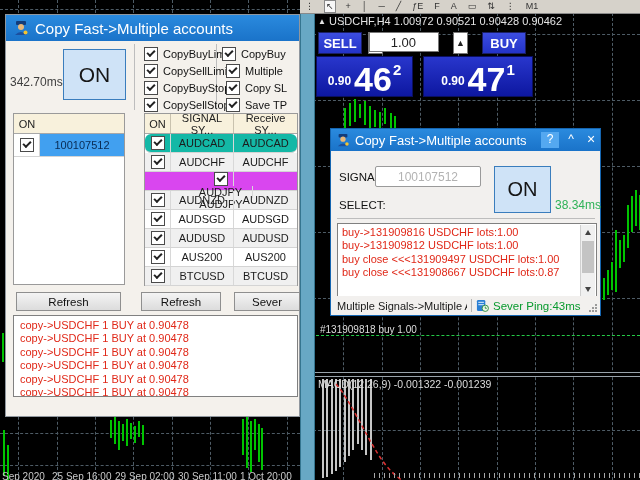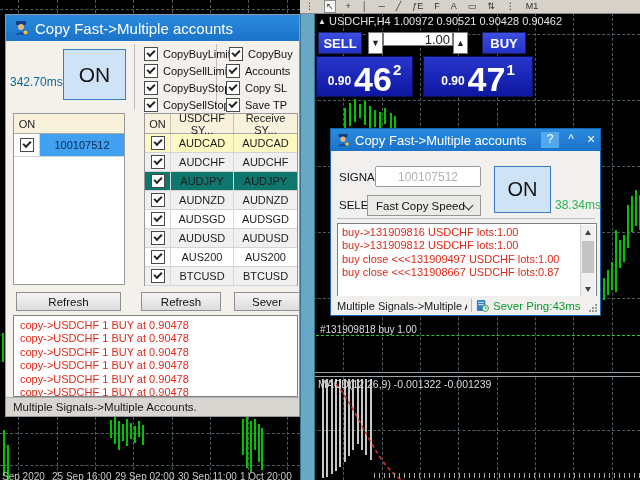--- a/index.html
+++ b/index.html
@@ -190,21 +190,21 @@
   </svg>
 
   <div class="wtext" style="left:318px;top:15px;">
     <span style="font-size:8px;vertical-align:1px;">▲</span>
     <span>USDCHF,H4</span>
     <span>1.00972 0.90521 0.90428 0.90462</span>
   </div>
 
   <div class="bluebtn" style="left:318px;top:32px;width:44px;height:22px;">SELL</div>
   <div class="spin" style="left:368px;top:32px;width:15px;height:22px;">▼</div>
-  <div class="spin" style="left:383px;top:32px;width:70px;height:14px;justify-content:flex-end;padding-right:2px;font-size:13px;">1.00</div>
+  <div class="spin" style="left:369px;top:32px;width:70px;height:20px;justify-content:flex-end;padding-right:22px;font-size:13px;">1.00</div>
   <div class="spin" style="left:453px;top:32px;width:15px;height:22px;">▲</div>
   <div class="bluebtn" style="left:482px;top:32px;width:44px;height:22px;">BUY</div>
 
   <div class="quote" style="left:316px;top:56px;width:97px;height:41px;">
     <span class="q-small">0.90</span>
     <span class="q-big">46</span>
     <span class="q-sup">2</span>
   </div>
   <div class="quote" style="left:423px;top:56px;width:110px;height:41px;">
     <span class="q-small">0.90</span>
@@ -240,21 +240,21 @@
     <div class="titlebar">
       <svg width="16" height="16" viewBox="0 0 16 16">
         <rect x="3" y="1" width="10" height="4" rx="1" fill="#123c7a"></rect>
         <circle cx="8" cy="7" r="3" fill="#e8b87a"></circle>
         <path d="M2 15 Q8 9 14 15 Z" fill="#1c4f9e"></path>
         <circle cx="12.5" cy="12.5" r="2" fill="#f4c430"></circle>
       </svg>
       <span>Copy Fast-&gt;Multiple accounts</span>
     </div>
 
-    <span class="abs" style="left:4px;top:60px;font-size:12px;color:#0369a1;">342.70ms</span>
+    <span class="abs" style="left:4px;top:60px;font-size:12px;color:#404040;">342.70ms</span>
     <div class="onbtn" style="left:57px;top:34px;width:61px;height:49px;font-size:21px;">ON</div>
 
     <div class="vsep" style="left:128px;top:29px;height:66px;"></div>
     <div class="vsep" style="left:210px;top:29px;height:66px;"></div>
     <div id="optsA">
         <div class="optrow" style="left: 138px; top: 31px;">
           <div class="cb"></div>
           <span class="optlab">CopyBuyLimit</span>
         </div>
         <div class="optrow" style="left: 138px; top: 48px;">
@@ -264,27 +264,27 @@
         <div class="optrow" style="left: 138px; top: 65px;">
           <div class="cb"></div>
           <span class="optlab">CopyBuyStop</span>
         </div>
         <div class="optrow" style="left: 138px; top: 82px;">
           <div class="cb"></div>
           <span class="optlab">CopySellStop</span>
         </div>
       </div>
     <div id="optsB">
-        <div class="optrow" style="left: 223px; top: 31px;">
+        <div class="optrow" style="left: 216px; top: 31px;">
           <div class="cb"></div>
           <span class="optlab">CopyBuy</span>
         </div>
         <div class="optrow" style="left: 220px; top: 48px;">
           <div class="cb"></div>
-          <span class="optlab">Accounts</span>
+          <span class="optlab">Multiple</span>
         </div>
         <div class="optrow" style="left: 220px; top: 65px;">
           <div class="cb"></div>
           <span class="optlab">Copy SL</span>
         </div>
         <div class="optrow" style="left: 220px; top: 82px;">
           <div class="cb"></div>
           <span class="optlab">Save TP</span>
         </div>
       </div>
@@ -299,39 +299,39 @@
               <div class="cb"></div>
             </div>
             <div class="tcell" style="flex: 1 1 0%; height: 100%; background: rgb(65, 160, 240); color: rgb(9, 42, 82);">100107512</div>
           </div>
         </div>
     </div>
 
     <div class="tbl" style="left:138px;top:98px;width:154px;height:173px;">
       <div class="thead">
         <div class="thcell" style="width:26px;">ON</div>
-        <div class="thcell" style="width:63px;">USDCHF SY...</div>
+        <div class="thcell" style="width:63px;">SIGNAL SY...</div>
         <div class="thcell" style="flex:1;">Receive SY...</div>
       </div>
       <div id="symRows">
-          <div class="trow" style="height: 18px; background: #fef9c3;">
+          <div class="trow" style="height: 18px; background: #14b8a6; border-radius: 6px;">
             <div class="tcell" style="width: 26px; height: 100%; border-right: 1px solid rgb(216, 216, 216);">
               <div class="cb"></div>
             </div>
             <div class="tcell" style="width: 63px; height: 100%; border-right: 1px solid rgb(216, 216, 216);">AUDCAD</div>
             <div class="tcell" style="flex: 1 1 0%; height: 100%;">AUDCAD</div>
           </div>
           <div class="trow" style="height: 18px; background: rgb(240, 240, 240);">
             <div class="tcell" style="width: 26px; height: 100%; border-right: 1px solid rgb(216, 216, 216);">
               <div class="cb"></div>
             </div>
             <div class="tcell" style="width: 63px; height: 100%; border-right: 1px solid rgb(216, 216, 216);">AUDCHF</div>
             <div class="tcell" style="flex: 1 1 0%; height: 100%;">AUDCHF</div>
           </div>
-          <div class="trow" style="height: 18px; background: #0f766e;">
+          <div class="trow" style="height: 18px; background: #d946ef; flex-direction: column;">
             <div class="tcell" style="width: 26px; height: 100%; border-right: 1px solid rgb(216, 216, 216);">
               <div class="cb"></div>
             </div>
             <div class="tcell" style="width: 63px; height: 100%; border-right: 1px solid rgb(216, 216, 216);">AUDJPY</div>
             <div class="tcell" style="flex: 1 1 0%; height: 100%;">AUDJPY</div>
           </div>
           <div class="trow" style="height: 18px; background: rgb(240, 240, 240);">
             <div class="tcell" style="width: 26px; height: 100%; border-right: 1px solid rgb(216, 216, 216);">
               <div class="cb"></div>
             </div>
@@ -375,46 +375,39 @@
 
     <div class="logbox" style="left:7px;top:300px;width:285px;height:82px;padding:3px 6px;box-sizing:border-box;" id="leftLog">
         <div class="logline">copy-&gt;USDCHF 1 BUY at 0.90478</div>
         <div class="logline">copy-&gt;USDCHF 1 BUY at 0.90478</div>
         <div class="logline">copy-&gt;USDCHF 1 BUY at 0.90478</div>
         <div class="logline">copy-&gt;USDCHF 1 BUY at 0.90478</div>
         <div class="logline">copy-&gt;USDCHF 1 BUY at 0.90478</div>
         <div class="logline">copy-&gt;USDCHF 1 BUY at 0.90478</div>
       </div>
 
-    <div class="statusbar" style="height:18px;">
-      <span style="margin-left:7px;">Multiple Signals-&gt;Multiple Accounts.</span>
-    </div>
   </div>
 
   <div id="rdialog" class="abs">
     <div class="titlebar">
       <svg width="14" height="14" viewBox="0 0 16 16">
         <rect x="3" y="1" width="10" height="4" rx="1" fill="#123c7a"></rect>
         <circle cx="8" cy="7" r="3" fill="#e8b87a"></circle>
         <path d="M2 15 Q8 9 14 15 Z" fill="#1c4f9e"></path>
         <circle cx="12.5" cy="12.5" r="2" fill="#f4c430"></circle>
       </svg>
       <span>Copy Fast-&gt;Multiple accounts</span>
       <div class="tbtn" style="left:210px;background:#54a8f0;">?</div>
       <div class="tbtn" style="left:231px;">^</div>
       <div class="tbtn" style="left:251px;font-size:14px;">×</div>
     </div>
 
     <span class="fldlab" style="left:8px;top:42px;">SIGNAL:</span>
     <input id="signal-input" value="100107512" style="">
     <span class="fldlab" style="left:8px;top:70px;">SELECT:</span>
-    <div id="select-box">
-      <span style="margin-left:8px;">Fast Copy Speed</span>
-      <span class="chev"></span>
-    </div>
     <div class="onbtn" style="left:163px;top:37px;width:55px;height:45px;font-size:20px;">ON</div>
     <span class="abs" style="left:224px;top:69px;font-size:12px;color:#2eb257;">38.34ms</span>
 
     <div class="abs" style="left:6px;top:89px;width:258px;border-top:1px solid #bdbdbd;"></div>
 
     <div class="logbox" style="left:6px;top:94px;width:258px;height:74px;">
       <div id="rightLog" style="padding:2px 4px;">
           <div class="logline">buy-&gt;131909816 USDCHF lots:1.00</div>
           <div class="logline">buy-&gt;131909812 USDCHF lots:1.00</div>
           <div class="logline">buy close &lt;&lt;&lt;131909497 USDCHF lots:1.00</div>

